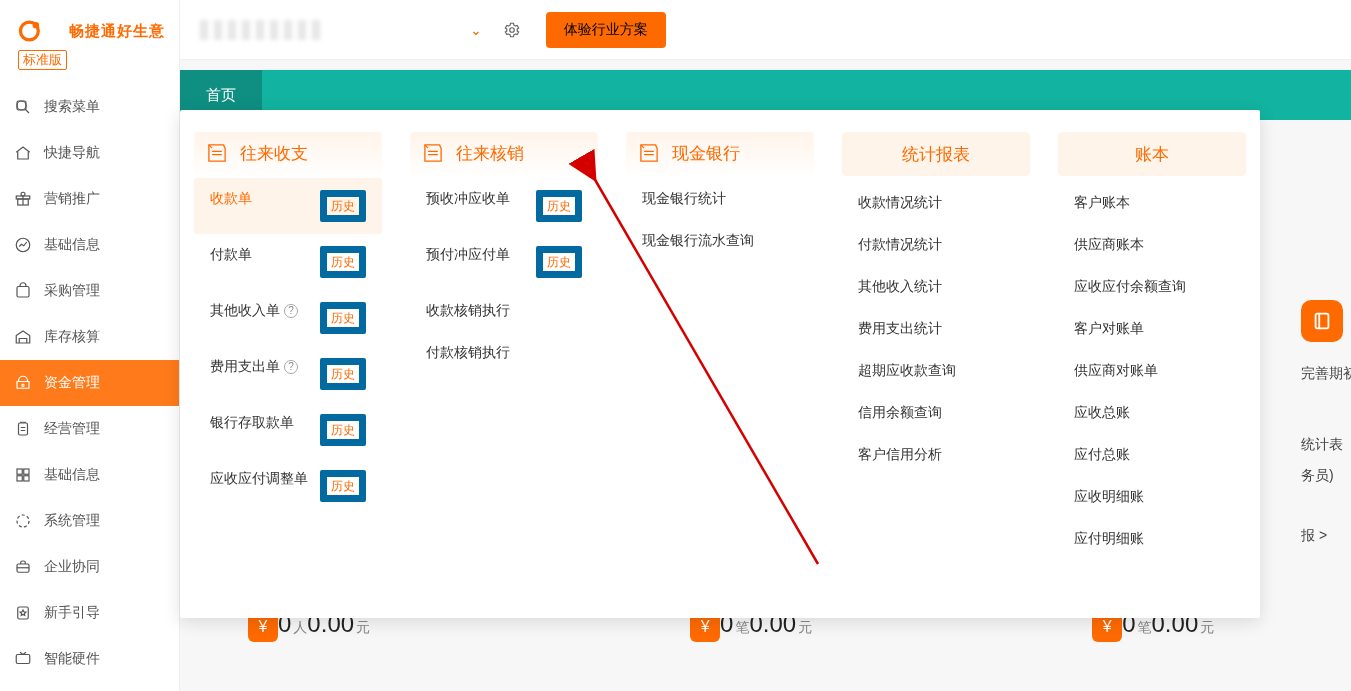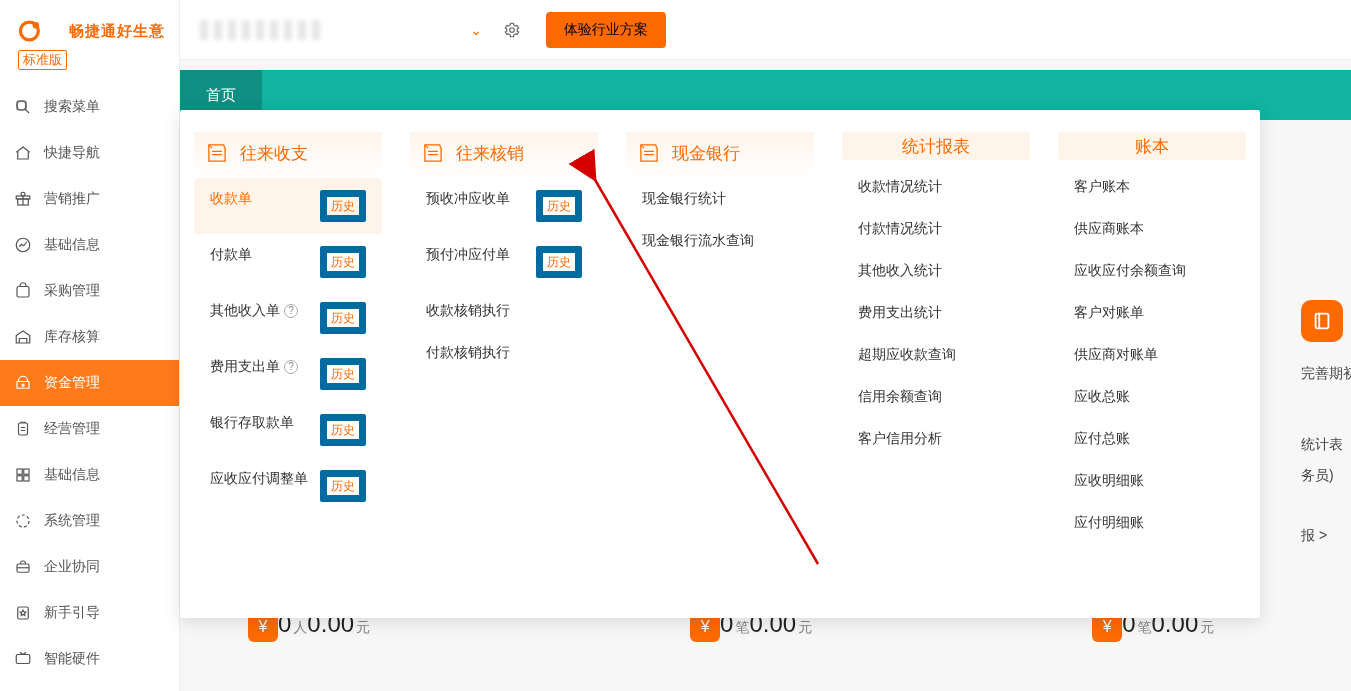--- a/index.html
+++ b/index.html
@@ -34,21 +34,21 @@
   .stat .num { font-size: 24px; color: #222; font-weight: 500; }
   .stat .unit { font-size: 14px; color: #888; margin-left: 2px; }
   .right-hints { position:absolute; right:-6px; top:180px; font-size:14px; color:#444; line-height:2.2; }
   .right-hints .pill { width:42px; height:42px; background:#ff6a00; border-radius:10px; display:flex; align-items:center; justify-content:center; color:#fff; font-size:22px; margin-bottom:16px;}
   
   .flyout { position: absolute; left: 0; top: 110px; width: 1080px; min-height: 508px; background: #fff; box-shadow: 0 4px 18px rgba(0,0,0,.12); border-radius: 2px; padding: 22px 0 30px 0; display: flex; }
   .col { flex: 1; padding: 0 14px; }
   .col.first { flex: 0 0 216px; }
   .col-head { display:flex; align-items:center; gap:10px; font-size:17px; color:#ff6a00; font-weight:500; padding: 8px 10px 12px 10px; background: linear-gradient(180deg,#fff4ea,#fff); border-radius:4px 4px 0 0; }
   .col-head .hicon { width:26px; height:26px; }
-  .head-stripe { height:28px; background:#fff4ea; border-radius:4px; display:flex; align-items:center; justify-content:center; color:#ff6a00; font-size:17px; font-weight:500; margin-bottom:6px;}
+  .head-stripe { height:44px; background:#fff4ea; border-radius:4px; display:flex; align-items:center; justify-content:center; color:#ff6a00; font-size:17px; font-weight:500; margin-bottom:6px;}
   .menu { list-style:none; }
   .menu-item { display:flex; align-items:flex-start; justify-content:space-between; font-size:14px; color:#333; padding: 12px 16px; border-radius:3px; cursor:pointer; }
   .menu-item.active { background:#fff4ea; color:#ff6a00; }
   .menu-item .label { display:flex; align-items:center; gap:4px; }
   .help-q { display:inline-flex; width:14px; height:14px; border:1px solid #aaa; color:#888; border-radius:50%; font-size:10px; align-items:center; justify-content:center; line-height:1; }
   .hist-badge { font-size:12px; color:#ff6a00; border:7px solid #0369a1; border-radius:2px; padding:0 4px; line-height:18px; }
   .arrow-overlay { position:absolute; left:18px; top:14px; width:700px; height:500px; pointer-events:none; }
 </style>
 </head>
 <body>

